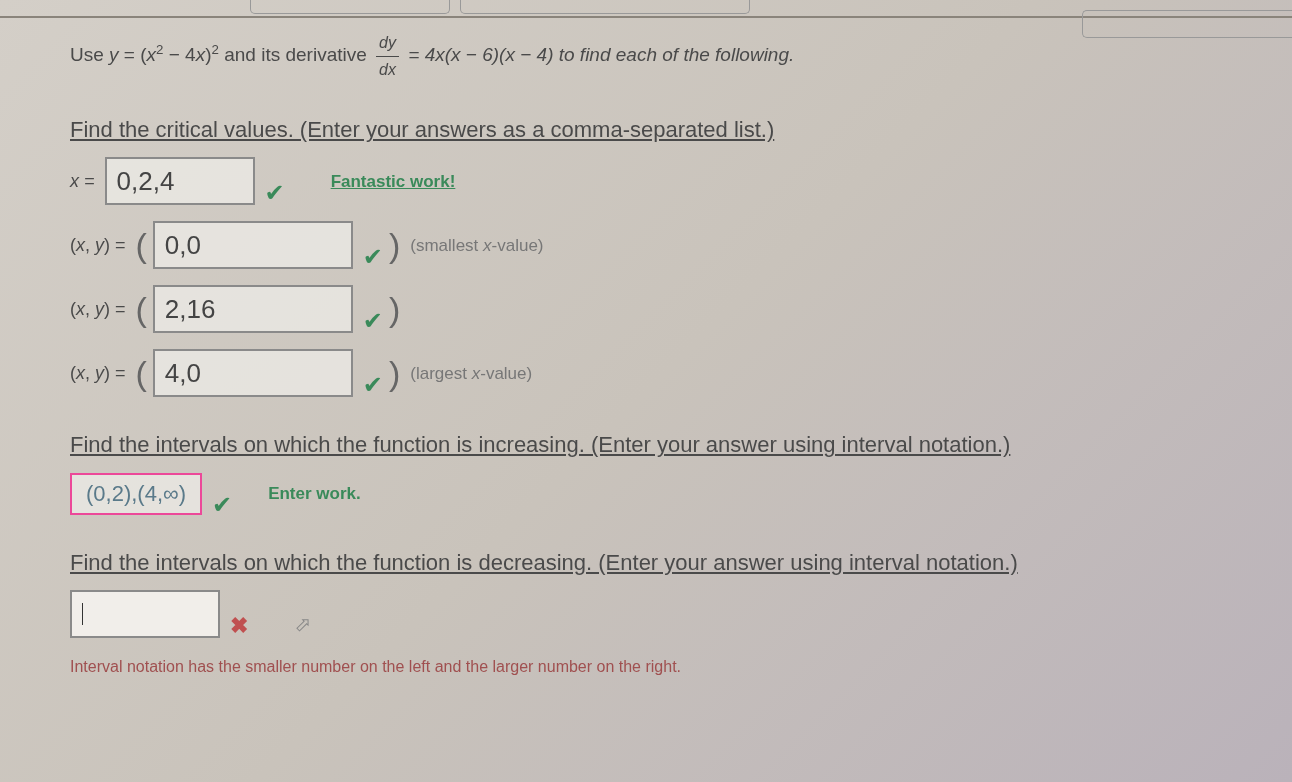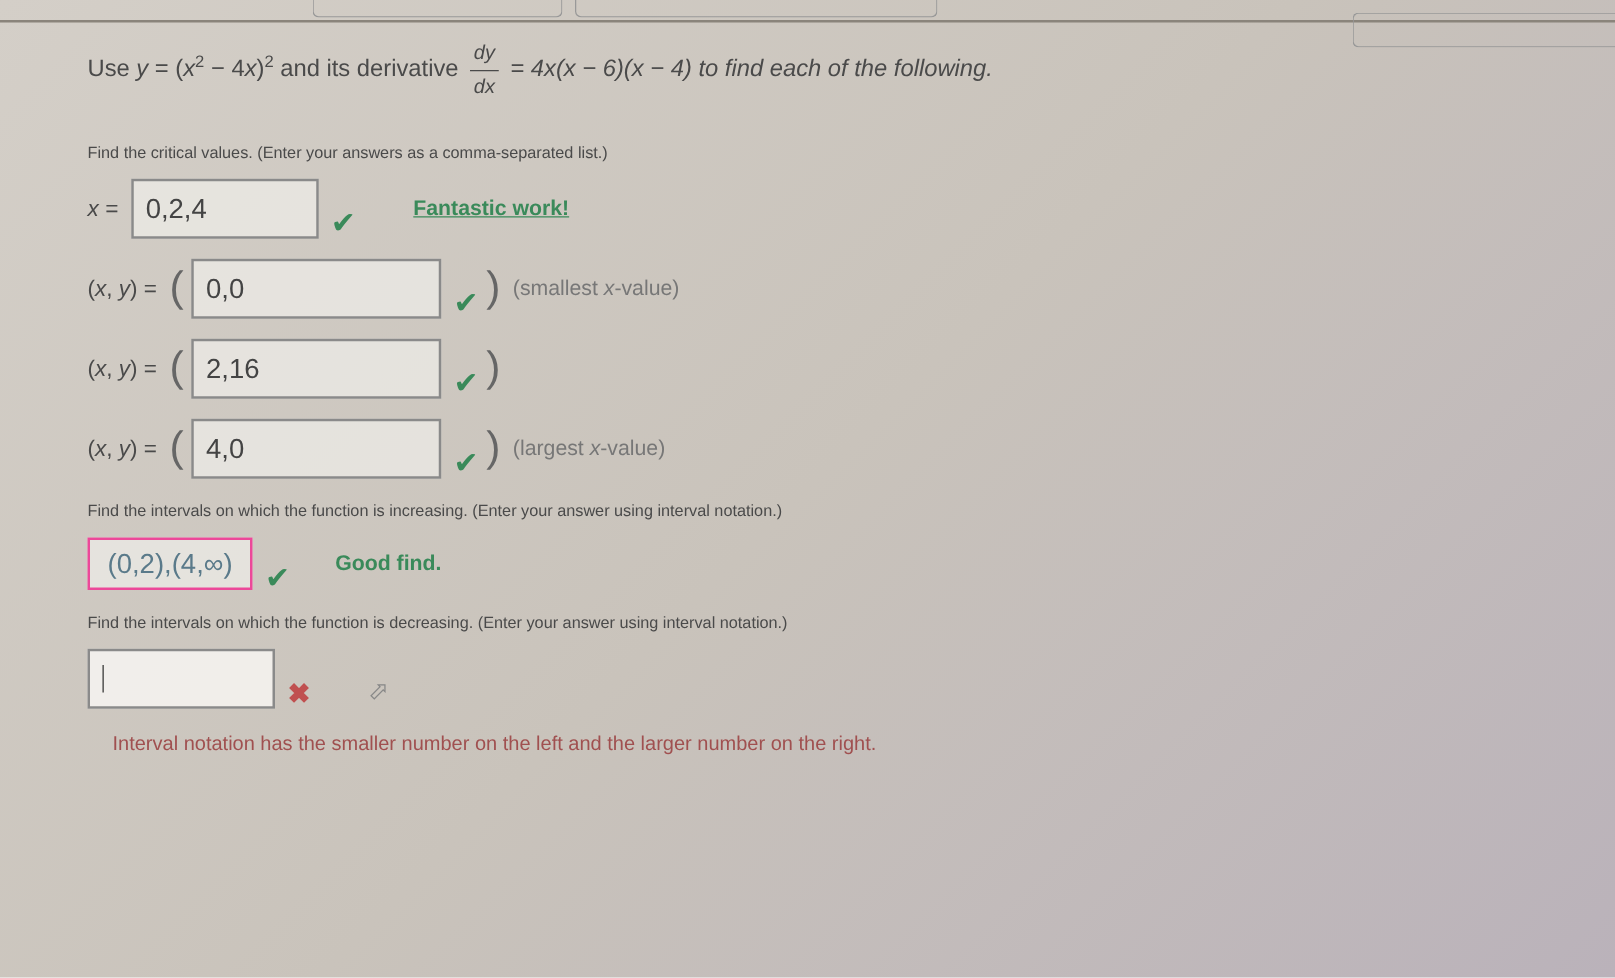--- a/index.html
+++ b/index.html
@@ -55,40 +55,41 @@
     height: 28px;
     border: 1px solid #999;
     border-right: none;
     border-radius: 5px 0 0 5px;
   }
   .problem-text {
     margin-bottom: 30px;
     font-size: 19px;
   }
   .section-label {
-    margin-top: 16px;
+    margin-top: 30px;
     margin-bottom: 10px;
-    font-size: 13px;
+    font-size: 22px;
+    text-decoration: underline;
   }
   .answer-row {
     display: flex;
     align-items: center;
     margin-bottom: 16px;
     gap: 6px;
   }
   .var-label {
     font-style: italic;
     font-size: 18px;
     margin-right: 4px;
   }
   .input-box {
     border: 2px solid #8a8a8a;
     background: rgba(240,238,234,0.7);
     padding: 4px 10px;
-    font-size: 22px;
+    font-size: 26px;
     min-width: 150px;
     height: 48px;
     display: inline-flex;
     align-items: center;
     color: #444;
     font-family: Arial, sans-serif;
   }
   .input-box.wide { min-width: 200px; }
   .input-box.empty { min-width: 150px; background: rgba(250,248,245,0.8); }
   .check-icon {
@@ -148,21 +149,20 @@
     font-style: italic;
     margin: 0 4px;
   }
   .frac .num { display: block; border-bottom: 1px solid #4a4a4a; padding: 0 3px; font-size: 16px;}
   .frac .den { display: block; padding: 0 3px; font-size: 16px;}
   .italic { font-style: italic; }
   .error-text {
     color: #a05050;
     font-size: 16px;
     margin-top: 8px;
-    margin-left: 20px;
   }
   .cursor {
     display: inline-block;
     width: 1px;
     height: 22px;
     background: #333;
     vertical-align: middle;
   }
   .pointer-icon {
     display: inline-block;
@@ -227,21 +227,21 @@
     <span class="input-box wide">4,0</span>
     <span class="check-icon">✔</span>
     <span class="paren">)</span>
     <span class="hint-label">(largest <span class="italic">x</span>-value)</span>
   </div>
 
   <div class="section-label">Find the intervals on which the function is increasing. (Enter your answer using interval notation.)</div>
   <div class="answer-row">
     <span class="interval-box">(0,2),(4,∞)</span>
     <span class="check-icon">✔</span>
-    <span class="feedback-good">Good find.</span>
+    <span class="feedback-good">Enter work.</span>
   </div>
 
   <div class="section-label">Find the intervals on which the function is decreasing. (Enter your answer using interval notation.)</div>
   <div class="answer-row">
     <span class="input-box empty">
         <span class="cursor"></span>
       </span>
     <span class="x-icon">✖</span>
     <span class="pointer-icon">⬀</span>
   </div>

